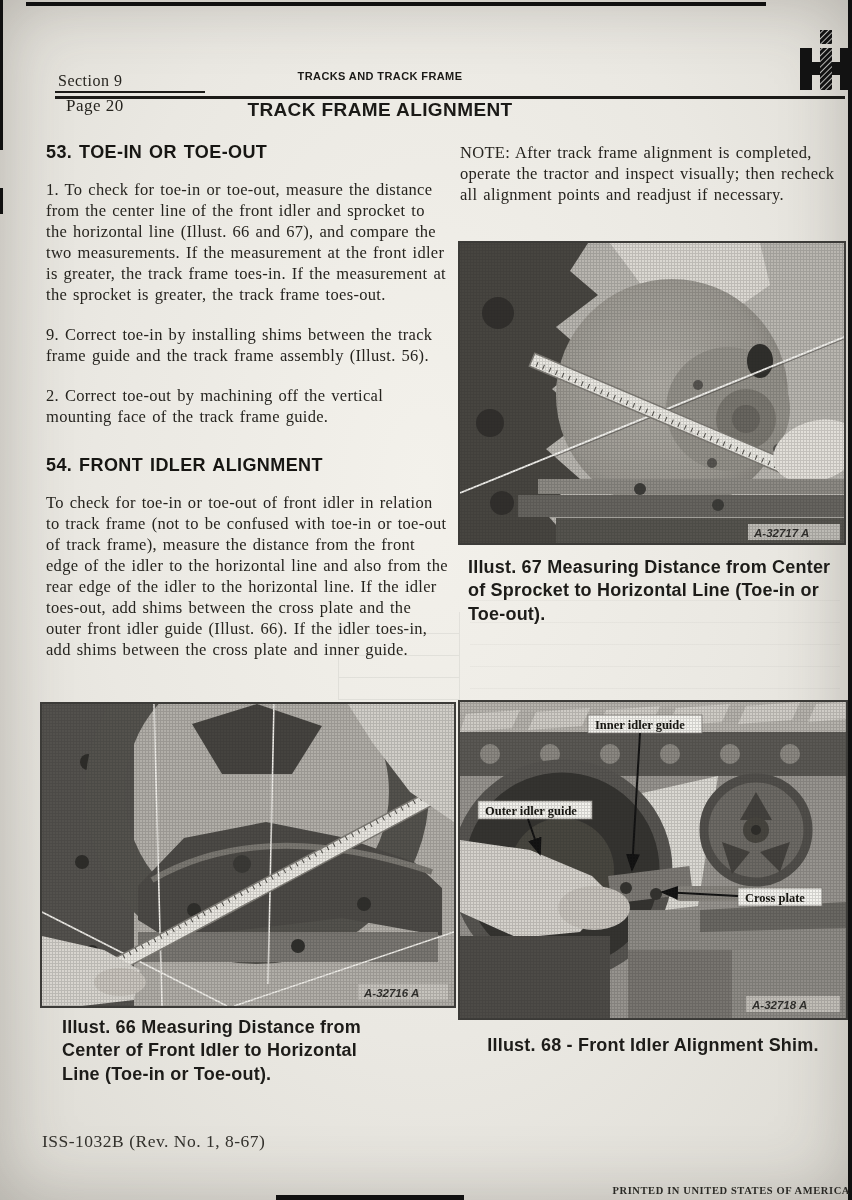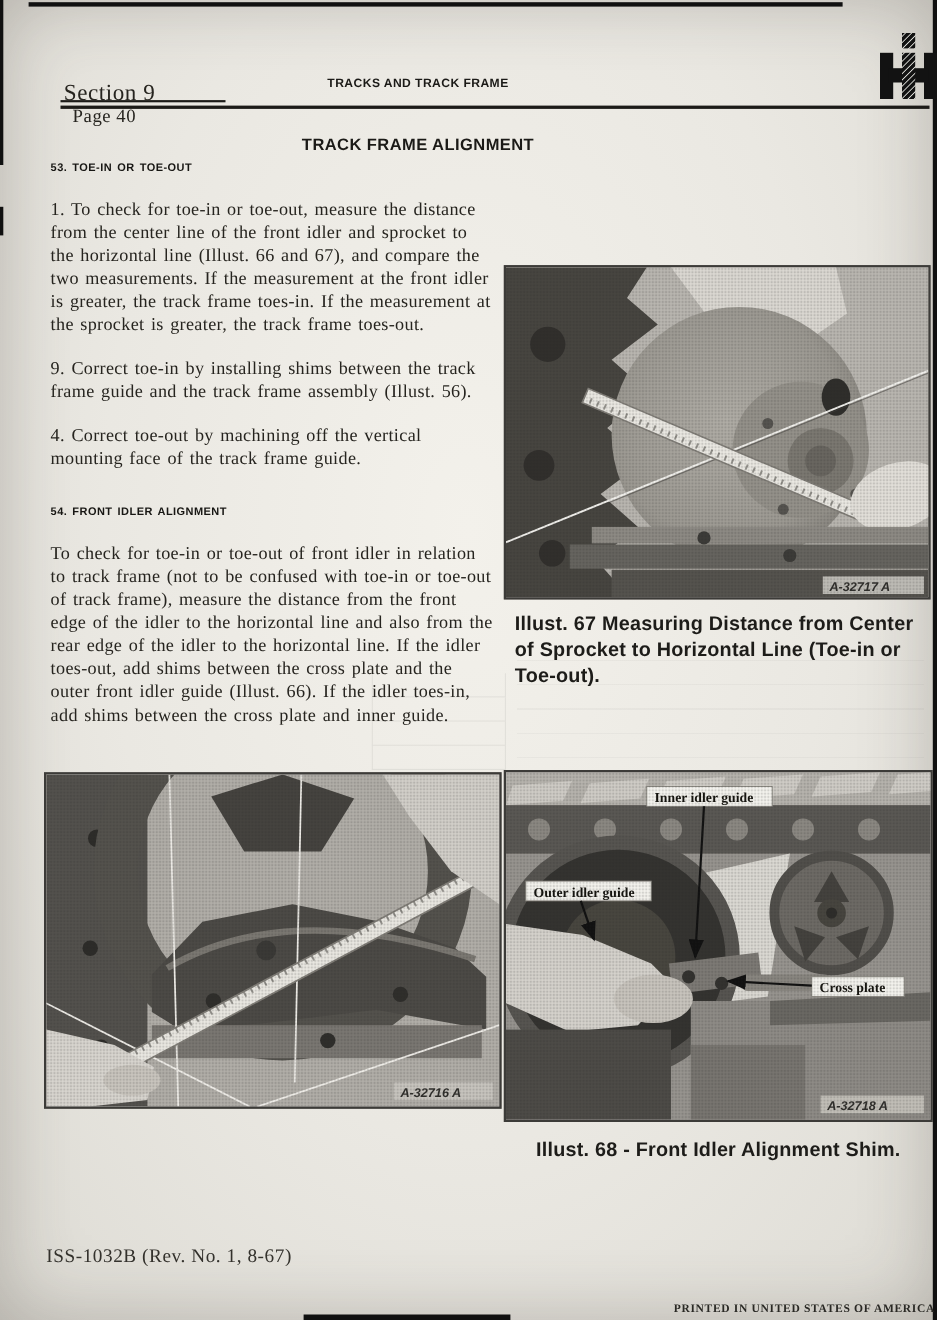--- a/index.html
+++ b/index.html
@@ -5,33 +5,33 @@
   html,body{margin:0;padding:0;background:#888;}
   .page{
     position:relative;width:852px;height:1200px;overflow:hidden;
     background:radial-gradient(ellipse at 50% 40%, #f3f1eb 0%, #eae8e2 55%, #dddbd4 100%);
     box-shadow:inset 0 0 70px rgba(60,55,45,.28);
     font-family:"Liberation Serif", serif;color:#26241f;
   }
   
   .edge{position:absolute;background:#101010;}
   
-  .hdr-section{position:absolute;left:58px;top:72px;font-size:21px;letter-spacing:.5px;}
+  .hdr-section{position:absolute;left:58px;top:72px;font-size:16px;letter-spacing:.5px;}
   .hdr-page{position:absolute;left:66px;top:96px;font-size:17px;letter-spacing:.5px;}
   .hdr-title{position:absolute;left:0;top:70px;width:760px;text-align:center;
     font-family:"Liberation Sans",sans-serif;font-weight:bold;font-size:11px;letter-spacing:.4px;color:#1b1a17;}
   .hdr-sub{position:absolute;left:0;top:99px;width:760px;text-align:center;
-    font-family:"Liberation Sans",sans-serif;font-weight:bold;font-size:15px;letter-spacing:.4px;color:#1b1a17;margin-top:24px;}
+    font-family:"Liberation Sans",sans-serif;font-weight:bold;font-size:19px;letter-spacing:.4px;color:#1b1a17;}
   .hdr-rule{position:absolute;left:55px;top:96px;width:790px;height:3px;background:#1c1b18;}
   .hdr-rule2{position:absolute;left:55px;top:91px;width:150px;height:1.5px;background:#1c1b18;}
   .logo{position:absolute;left:800px;top:30px;}
   
   .col{position:absolute;font-size:16.5px;line-height:21px;letter-spacing:.3px;word-spacing:1.5px;}
   .col p{margin:0 0 19px 0;}
-  .h-num{font-family:"Liberation Sans",sans-serif;font-weight:bold;font-size:10px;
+  .h-num{font-family:"Liberation Sans",sans-serif;font-weight:bold;font-size:18px;
     letter-spacing:.4px;color:#171613;margin:0 0 16px 0;}
   .h-num.second{margin-top:28px;}
   
   .photo{position:absolute;border:2px solid #3c3b38;box-sizing:border-box;overflow:hidden;background:#a9a6a0;}
   .photo svg{display:block;}
   .halftone{position:absolute;inset:0;pointer-events:none;
     background-image:radial-gradient(rgba(35,35,33,.16) 1px, transparent 1.25px);background-size:3px 3px;}
   .caption{position:absolute;font-family:"Liberation Sans",sans-serif;font-weight:bold;
     font-size:18px;line-height:1.3;color:#1d1c19;letter-spacing:.2px;}
   
@@ -50,21 +50,21 @@
 <div class="page">
 
   <div class="edge" style="left:26px;top:2px;width:740px;height:4px;"></div>
   <div class="edge" style="left:0;top:0;width:3px;height:150px;"></div>
   <div class="edge" style="left:0;top:188px;width:3px;height:26px;"></div>
   <div class="edge" style="left:848px;top:0;width:4px;height:1200px;"></div>
   <div class="edge" style="left:276px;top:1195px;width:188px;height:5px;"></div>
 
   <div class="hdr-section">Section 9</div>
   <div class="hdr-rule2"></div>
-  <div class="hdr-page">Page 40</div>
+  <div class="hdr-page">Page 20</div>
   <div class="hdr-title">TRACKS AND TRACK FRAME</div>
   <div class="hdr-rule"></div>
   <div class="hdr-sub">TRACK FRAME ALIGNMENT</div>
 
   <div class="logo">
     <svg width="52" height="60" viewBox="0 0 52 60">
       <defs>
         <pattern id="hatch" width="4" height="4" patternUnits="userSpaceOnUse" patternTransform="rotate(45)">
           <rect width="4" height="4" fill="#121212"></rect>
           <line x1="0" y1="0" x2="0" y2="4" stroke="#efefea" stroke-width="1.5"></line>
@@ -75,25 +75,28 @@
       <rect x="40" y="18" width="12" height="42" fill="#121212"></rect>
       <rect x="8" y="32" width="36" height="13" fill="#121212"></rect>
       <rect x="20" y="18" width="12" height="42" fill="url(#hatch)"></rect>
     </svg>
   </div>
 
   <div class="col" style="left:46px;top:142px;width:404px;">
     <div class="h-num">53.  TOE-IN OR TOE-OUT</div>
     <p>1.  To check for toe-in or toe-out, measure the distance from the center line of the front idler and sprocket to the horizontal line (Illust. 66 and 67), and compare the two measurements. If the measurement at the front idler is greater, the track frame toes-in.  If the measurement at the sprocket is greater, the track frame toes-out.</p>
     <p>9.  Correct toe-in by installing shims between the track frame guide and the track frame assembly (Illust. 56).</p>
-    <p>4.  Correct toe-out by machining off the vertical mounting face of the track frame guide.</p>
+    <p>2.  Correct toe-out by machining off the vertical mounting face of the track frame guide.</p>
     <div class="h-num second">54.  FRONT IDLER ALIGNMENT</div>
     <p>To check for toe-in or toe-out of front idler in relation to track frame (not to be confused with toe-in or toe-out of track frame), measure the distance from the front edge of the idler to the horizontal line and also from the rear edge of the idler to the horizontal line.  If the idler toes-out, add shims between the cross plate and the outer front idler guide (Illust. 66).  If the idler toes-in, add shims between the cross plate and inner guide.</p>
   </div>
 
+  <div class="col" style="left:460px;top:142px;width:388px;">
+    <p>NOTE:  After track frame alignment is completed, operate the tractor and inspect visually; then recheck all alignment points and readjust if necessary.</p>
+  </div>
 
   <div class="photo" style="left:458px;top:241px;width:388px;height:304px;">
     <svg width="384" height="300" viewBox="0 0 384 300">
       <defs>
         <radialGradient id="hub67" cx="45%" cy="45%" r="65%">
           <stop offset="0%" stop-color="#b0ada6"></stop>
             <stop offset="70%" stop-color="#9c9992"></stop>
             <stop offset="100%" stop-color="#807d77"></stop>
         </radialGradient>
         <pattern id="ticks67" width="7" height="13" patternUnits="userSpaceOnUse">
@@ -181,20 +184,21 @@
       <polygon points="0,232 62,246 98,266 92,296 40,302 0,302" fill="#d8d5cf"></polygon>
       <ellipse cx="78" cy="278" rx="26" ry="14" fill="#c9c5be"></ellipse>
 
       <polygon points="306,0 412,0 412,118 368,88 330,38" fill="#d2cfc9"></polygon>
 
       <rect x="316" y="280" width="90" height="16" fill="#c9c6c0" opacity=".92"></rect>
       <text x="322" y="293" font-family="Liberation Sans, sans-serif" font-size="11.5" font-weight="bold" font-style="italic" fill="#302f2c">A-32716 A</text>
     </svg>
     <div class="halftone"></div>
   </div>
+  <div class="caption" style="left:62px;top:1016px;width:330px;">Illust. 66   Measuring Distance from Center of Front Idler to Horizontal Line (Toe-in or Toe-out).</div>
 
   <div class="photo" style="left:458px;top:700px;width:390px;height:320px;">
     <svg width="386" height="316" viewBox="0 0 386 316">
       <defs>
         <marker id="arr68" markerWidth="9" markerHeight="7" refX="8" refY="3.5" orient="auto">
           <path d="M0,0 L9,3.5 L0,7 z" fill="#111"></path>
         </marker>
       </defs>
       <rect width="386" height="316" fill="#97948f"></rect>
 

